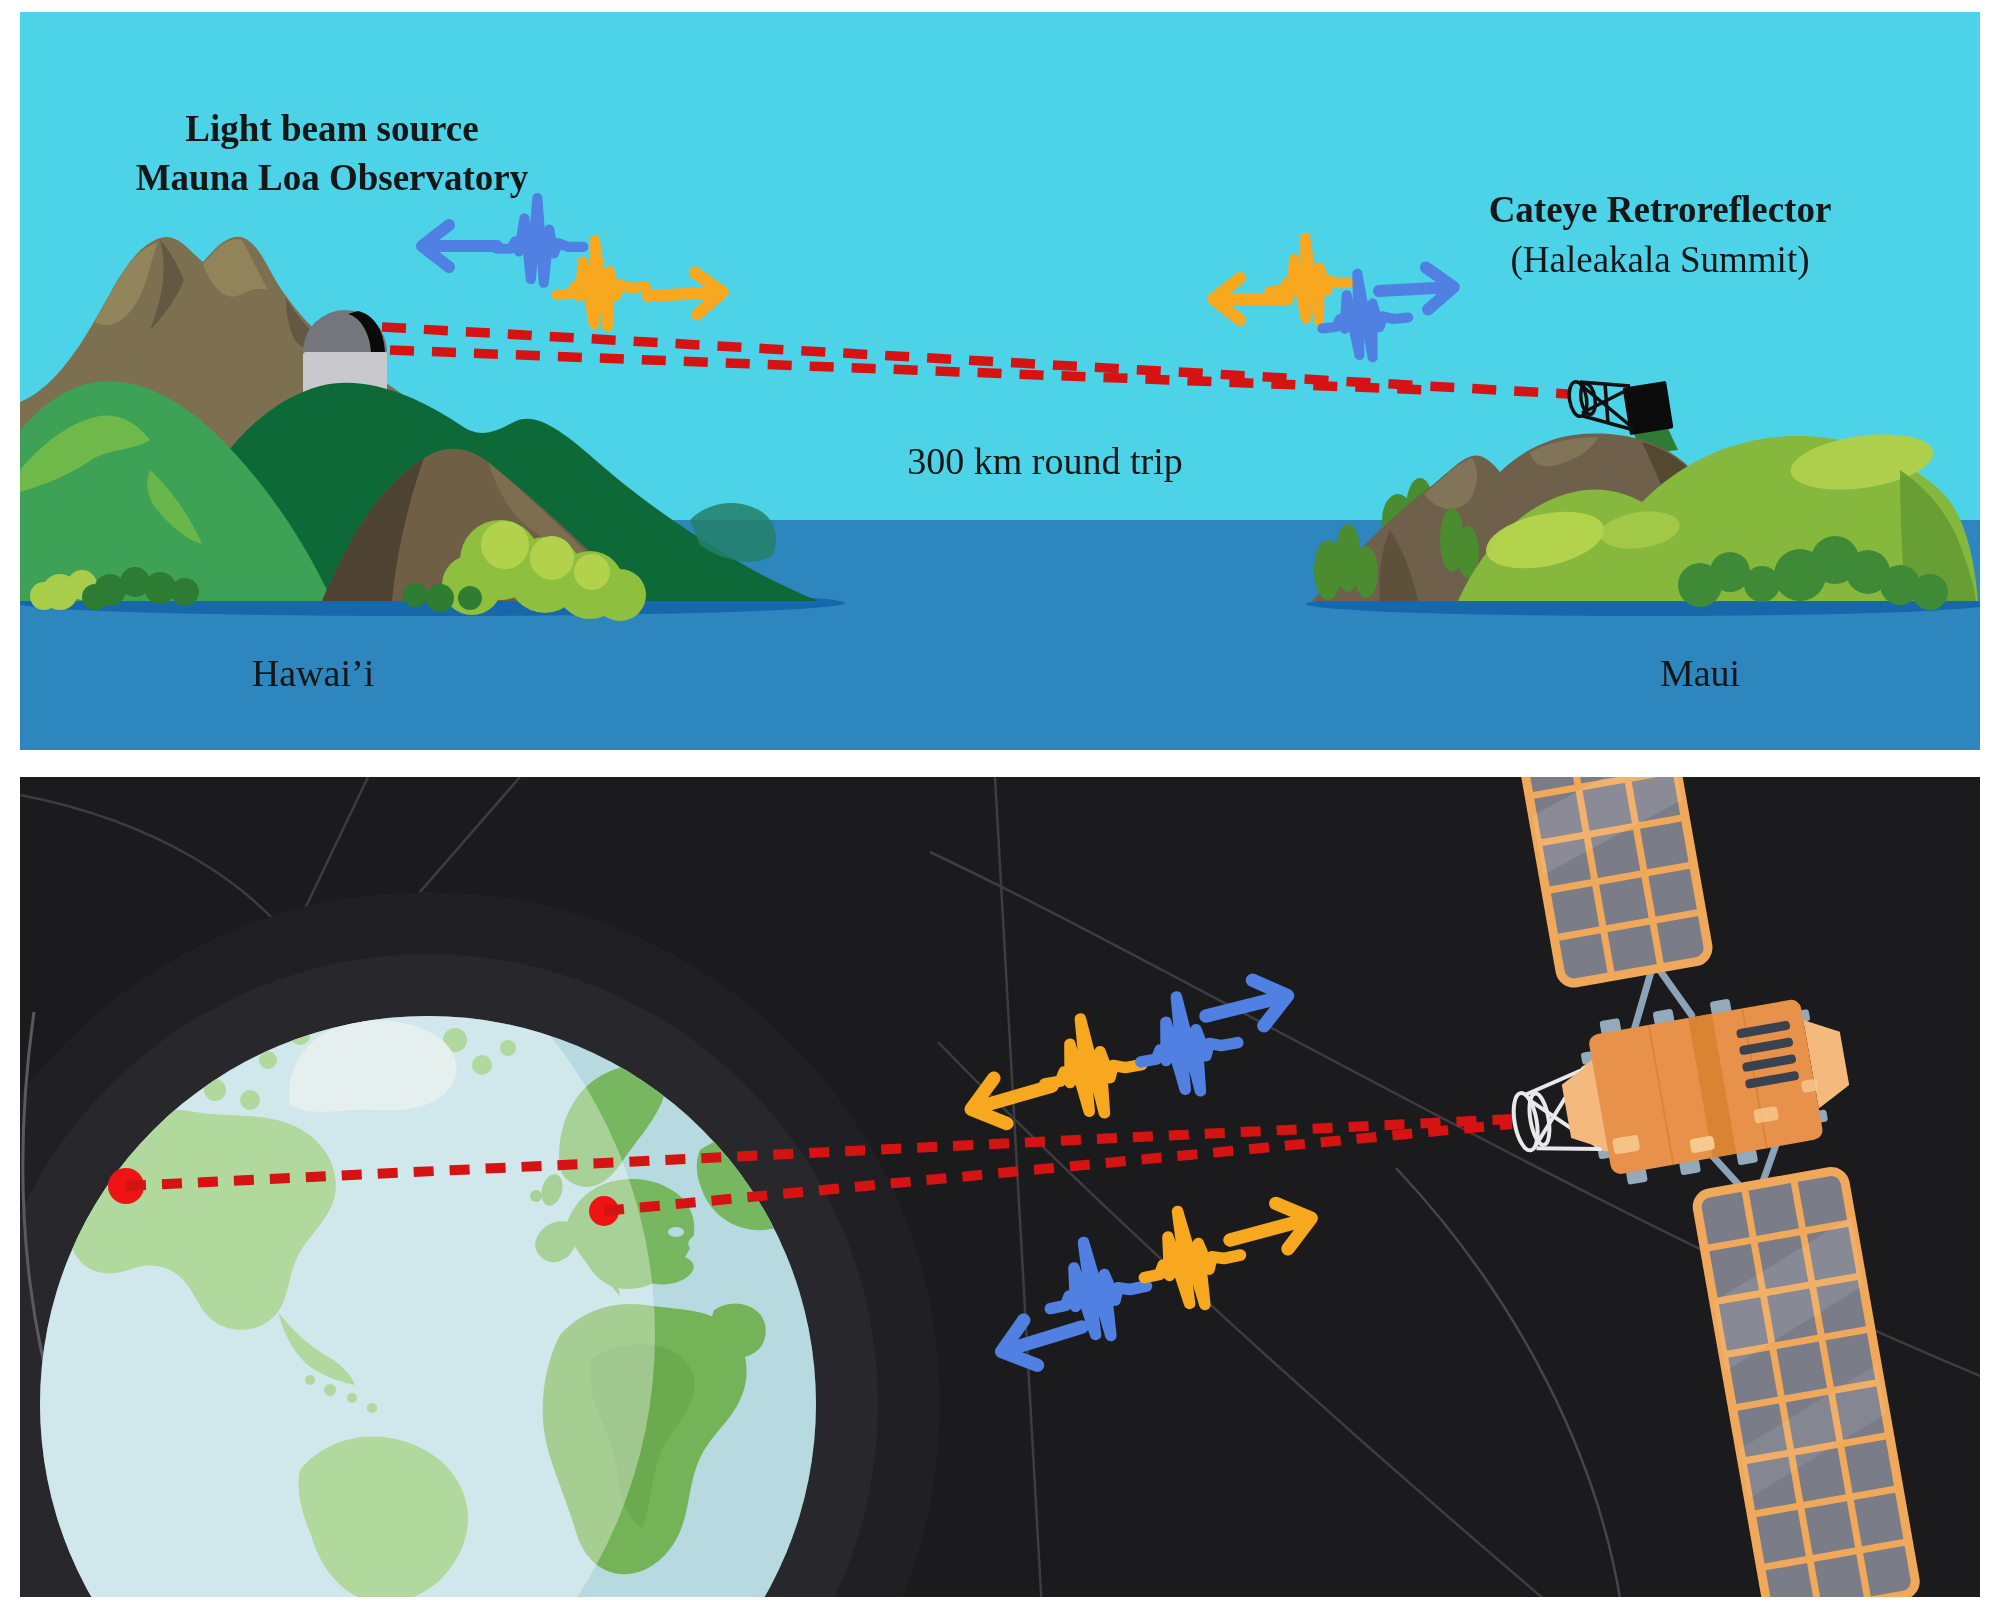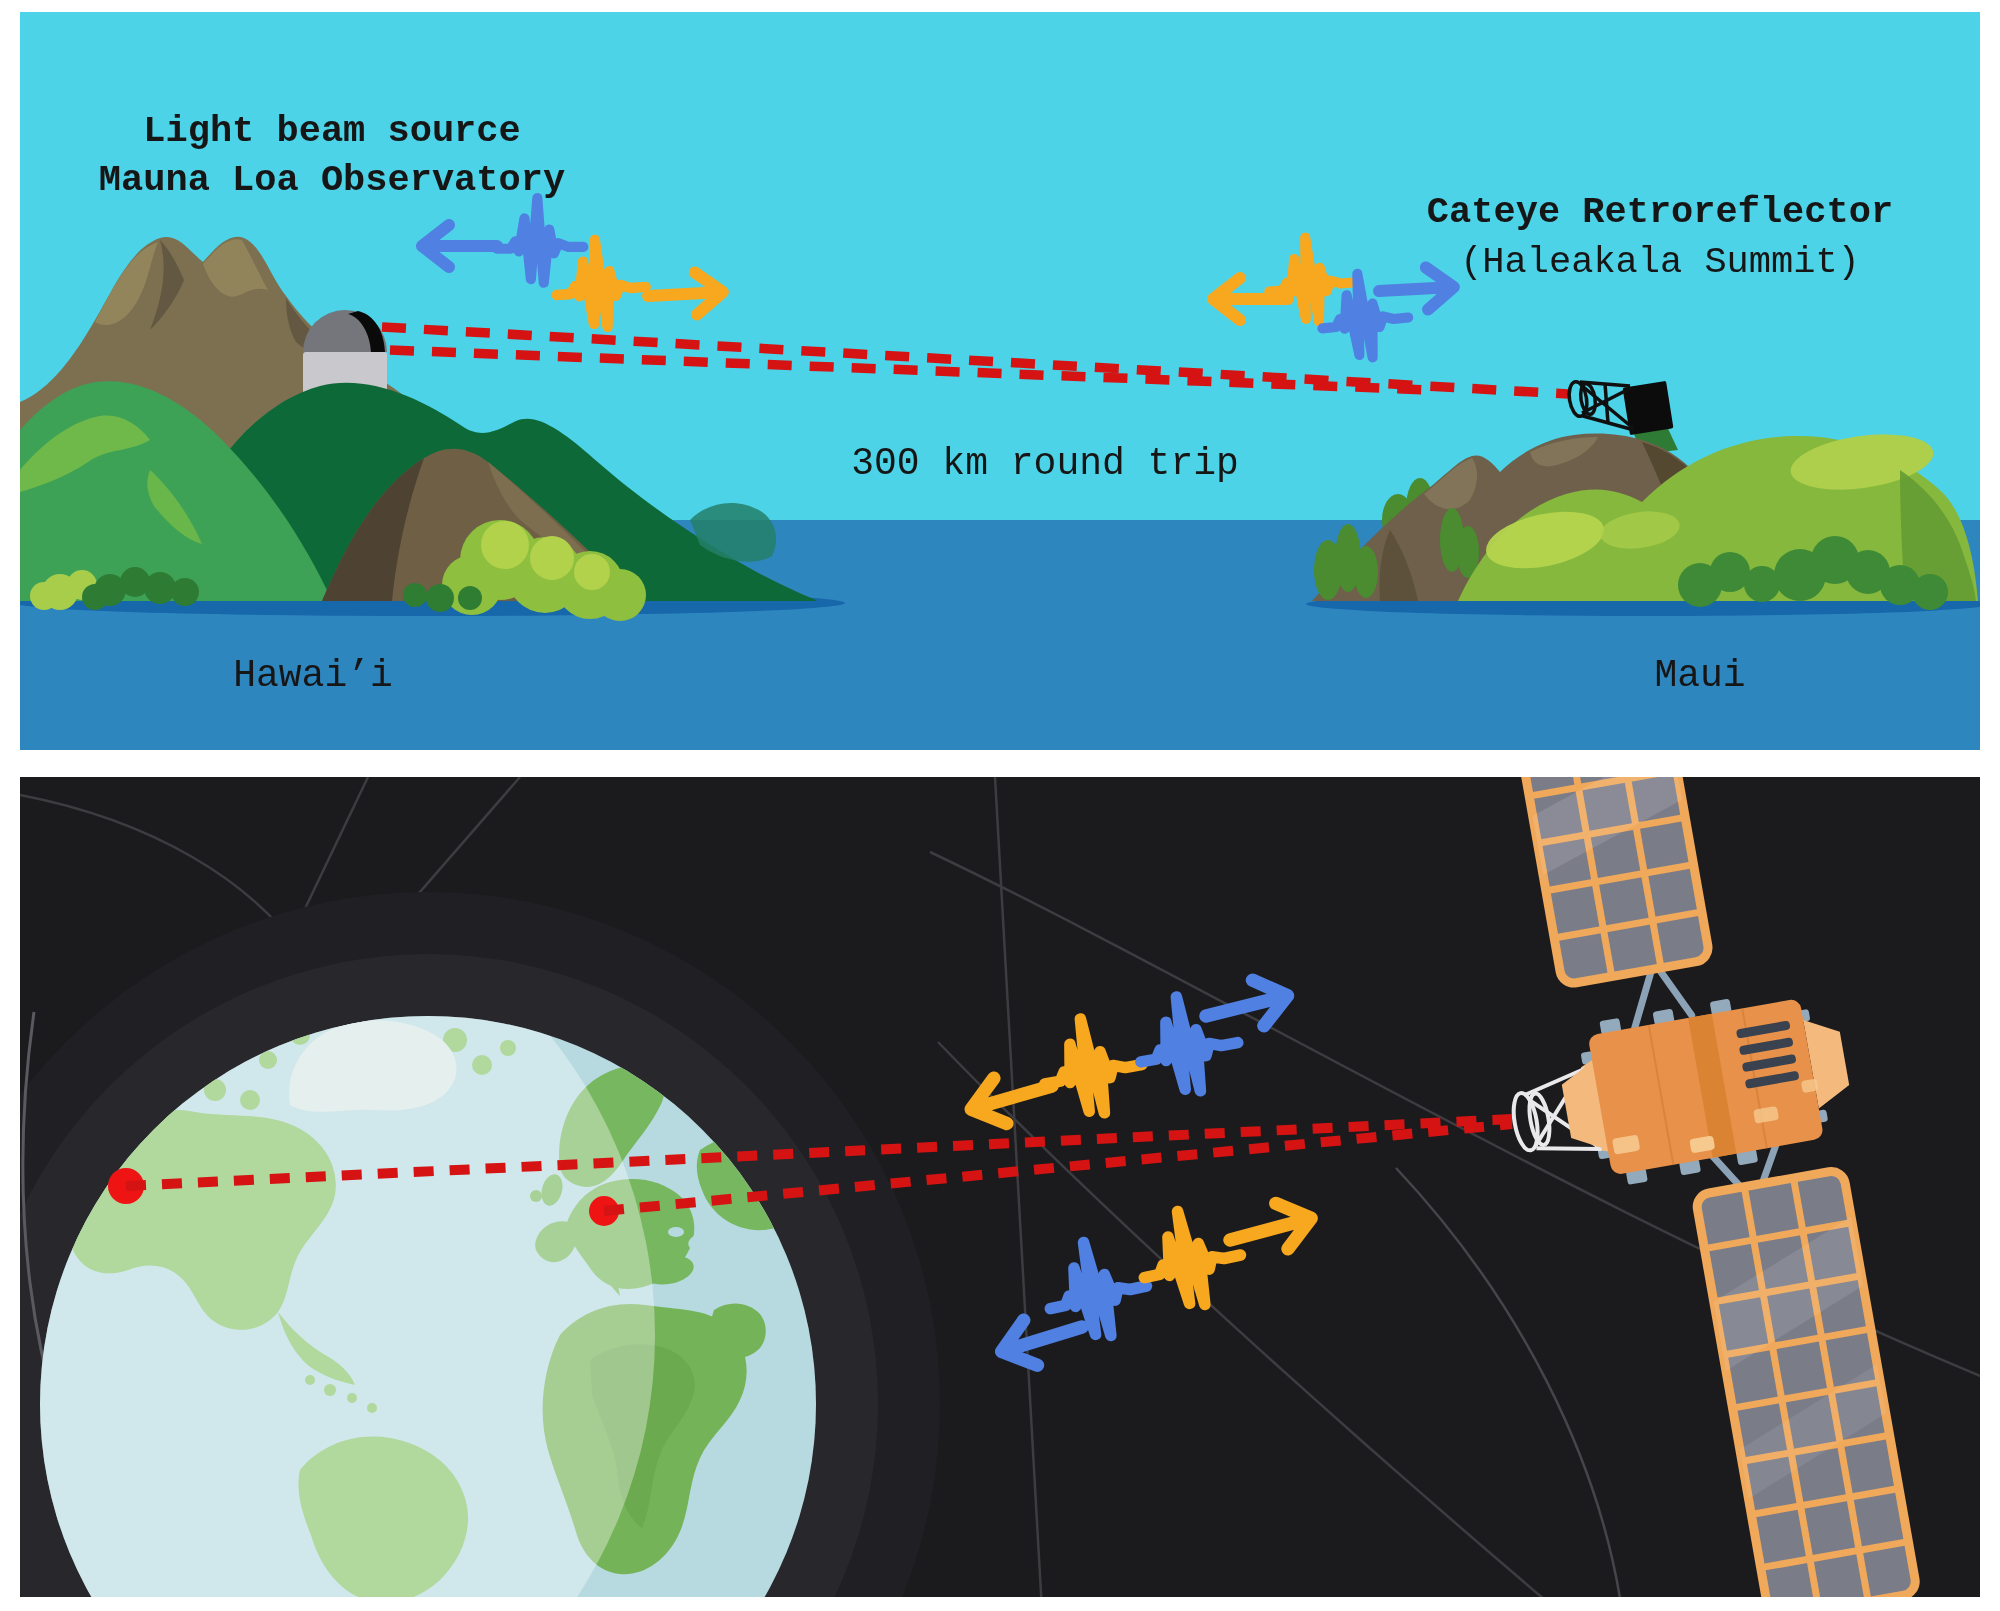--- a/index.html
+++ b/index.html
@@ -1,17 +1,17 @@
 <!DOCTYPE html>
 <html style="--sky: #4dd3e7; --ocean: #2e86bf; --ocean-shadow: #1767ab; --space-bg: #1b1b1d; --laser-red: #d61313; --marker-red: #ee1414; --pulse-blue: #4f80e2; --pulse-orange: #f7a81f; --text-dark: #161616; --satellite-orange: #e8914a; --satellite-panel-gray: #7a7c88; --satellite-frame-orange: #f0a85a; --earth-ocean: #c6e8ee; --earth-land: #8fce67; --island-dark-green: #0d6a38; --island-mid-green: #3ea256; --maui-green: #85b83c; --mountain-brown: #7d7050; --observatory-gray: #75767b;"><head>
 <meta charset="utf-8">
 <style>
   html,body{margin:0;padding:0;background:#ffffff;}
   .stage{position:relative;width:2000px;height:1611px;background:#ffffff;overflow:hidden;
-         font-family:Liberation Mono, monospace;}
+         font-family:Liberation Serif, serif;}
   .panel{position:absolute;display:block;}
   #top-panel{left:20px;top:12px;}
   #bottom-panel{left:20px;top:777px;}
   text{fill:var(--text-dark);}
   .lbl-bold{font-weight:700;font-size:37px;}
   .lbl-reg{font-weight:400;font-size:37px;}
   .lbl-place{font-weight:400;font-size:38px;}
   .laser{stroke:var(--laser-red);stroke-width:9.5;stroke-dasharray:24 18;fill:none;}
   .laser-b{stroke:var(--laser-red);stroke-width:10;stroke-dasharray:20 16;fill:none;}
   .pulse-blue{stroke:var(--pulse-blue);stroke-width:11;fill:none;}

